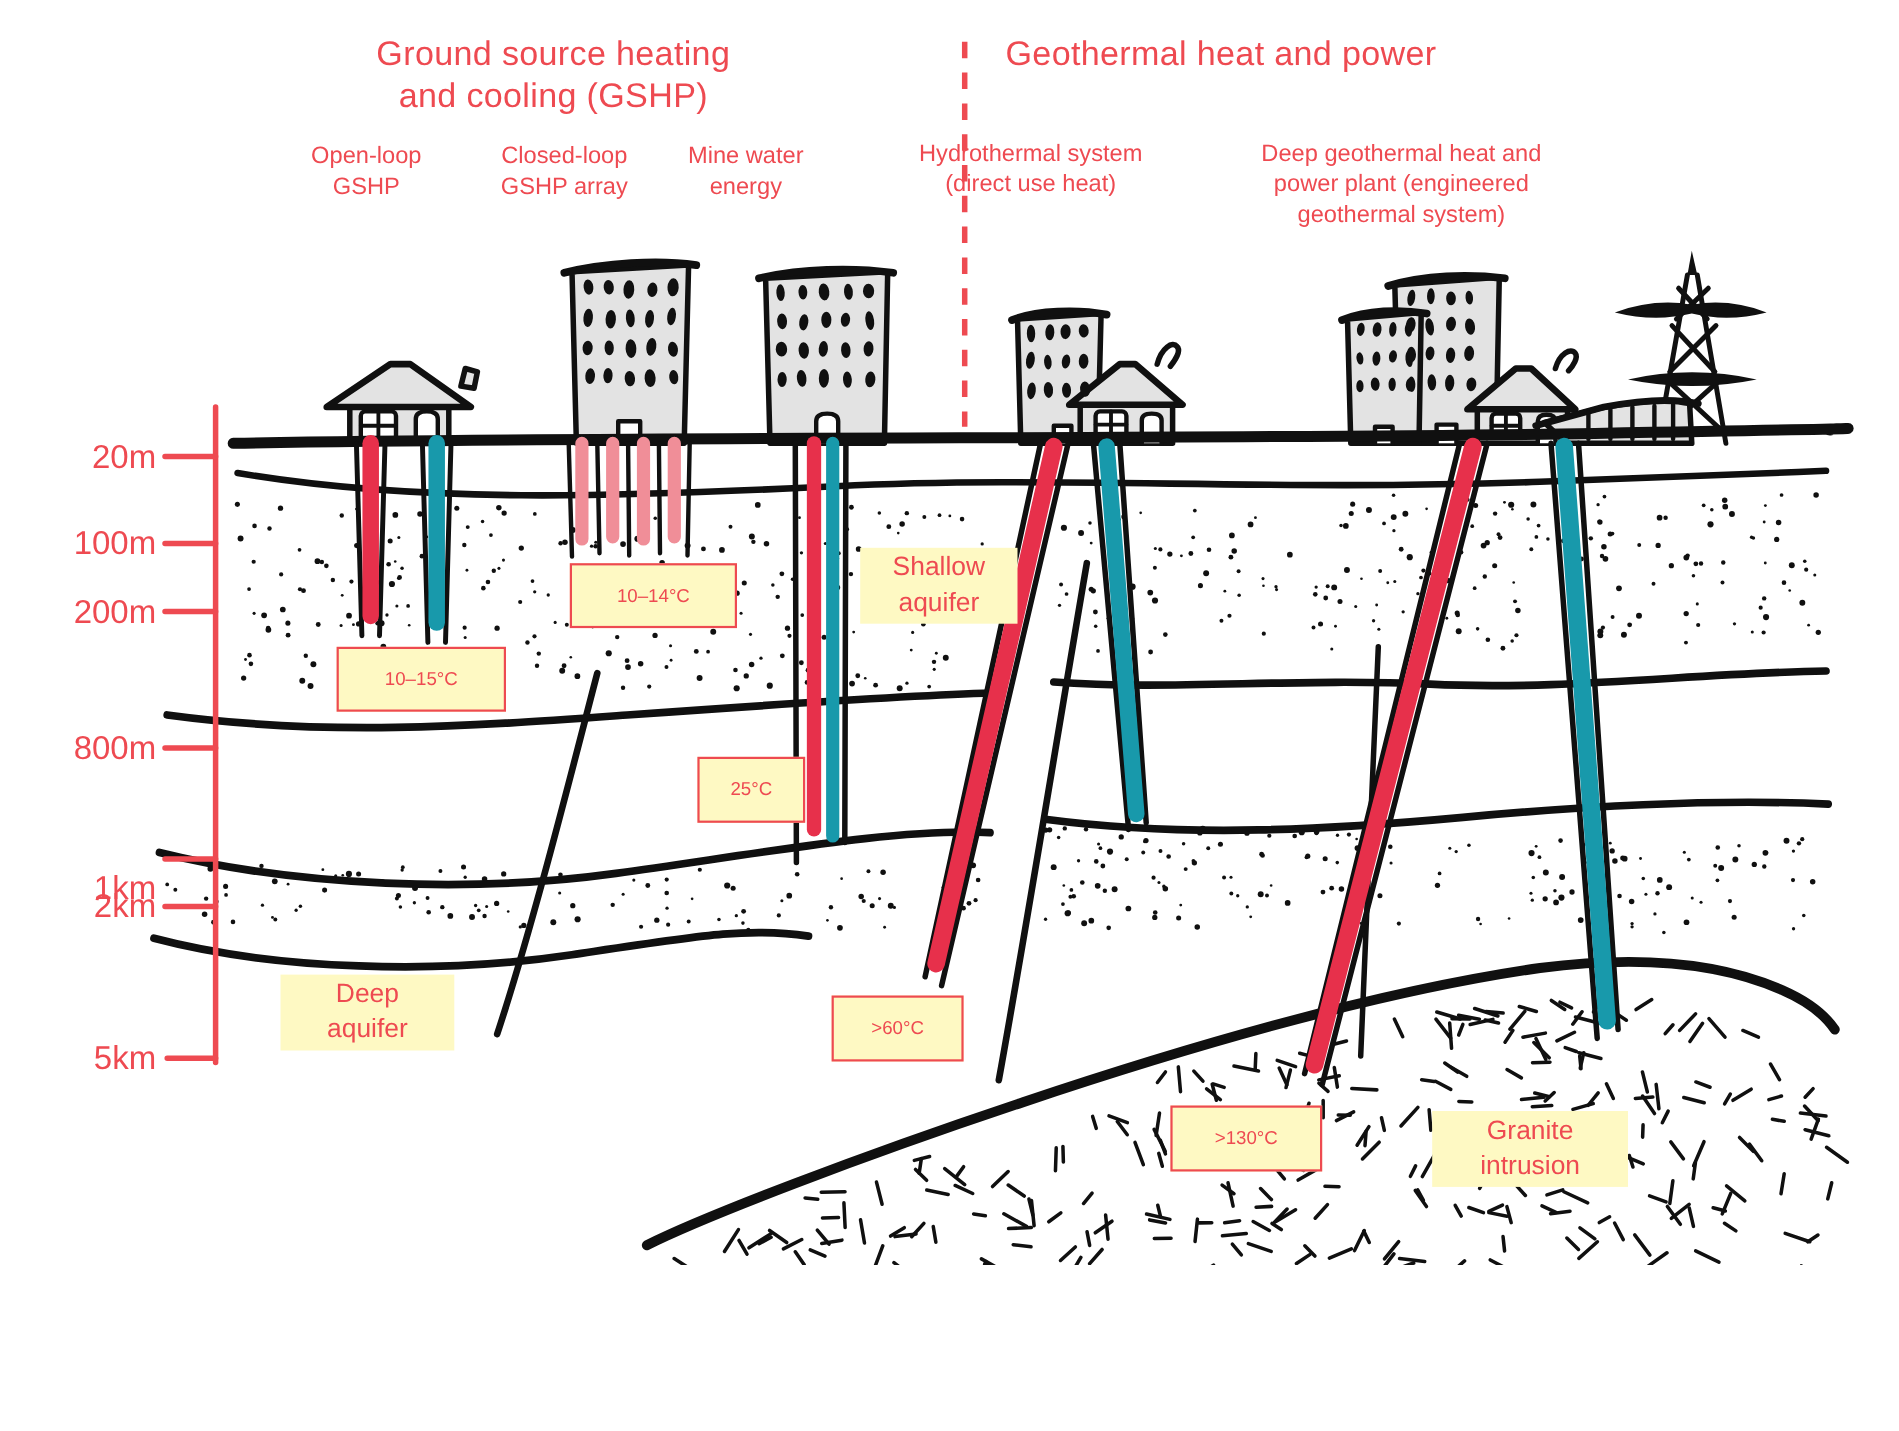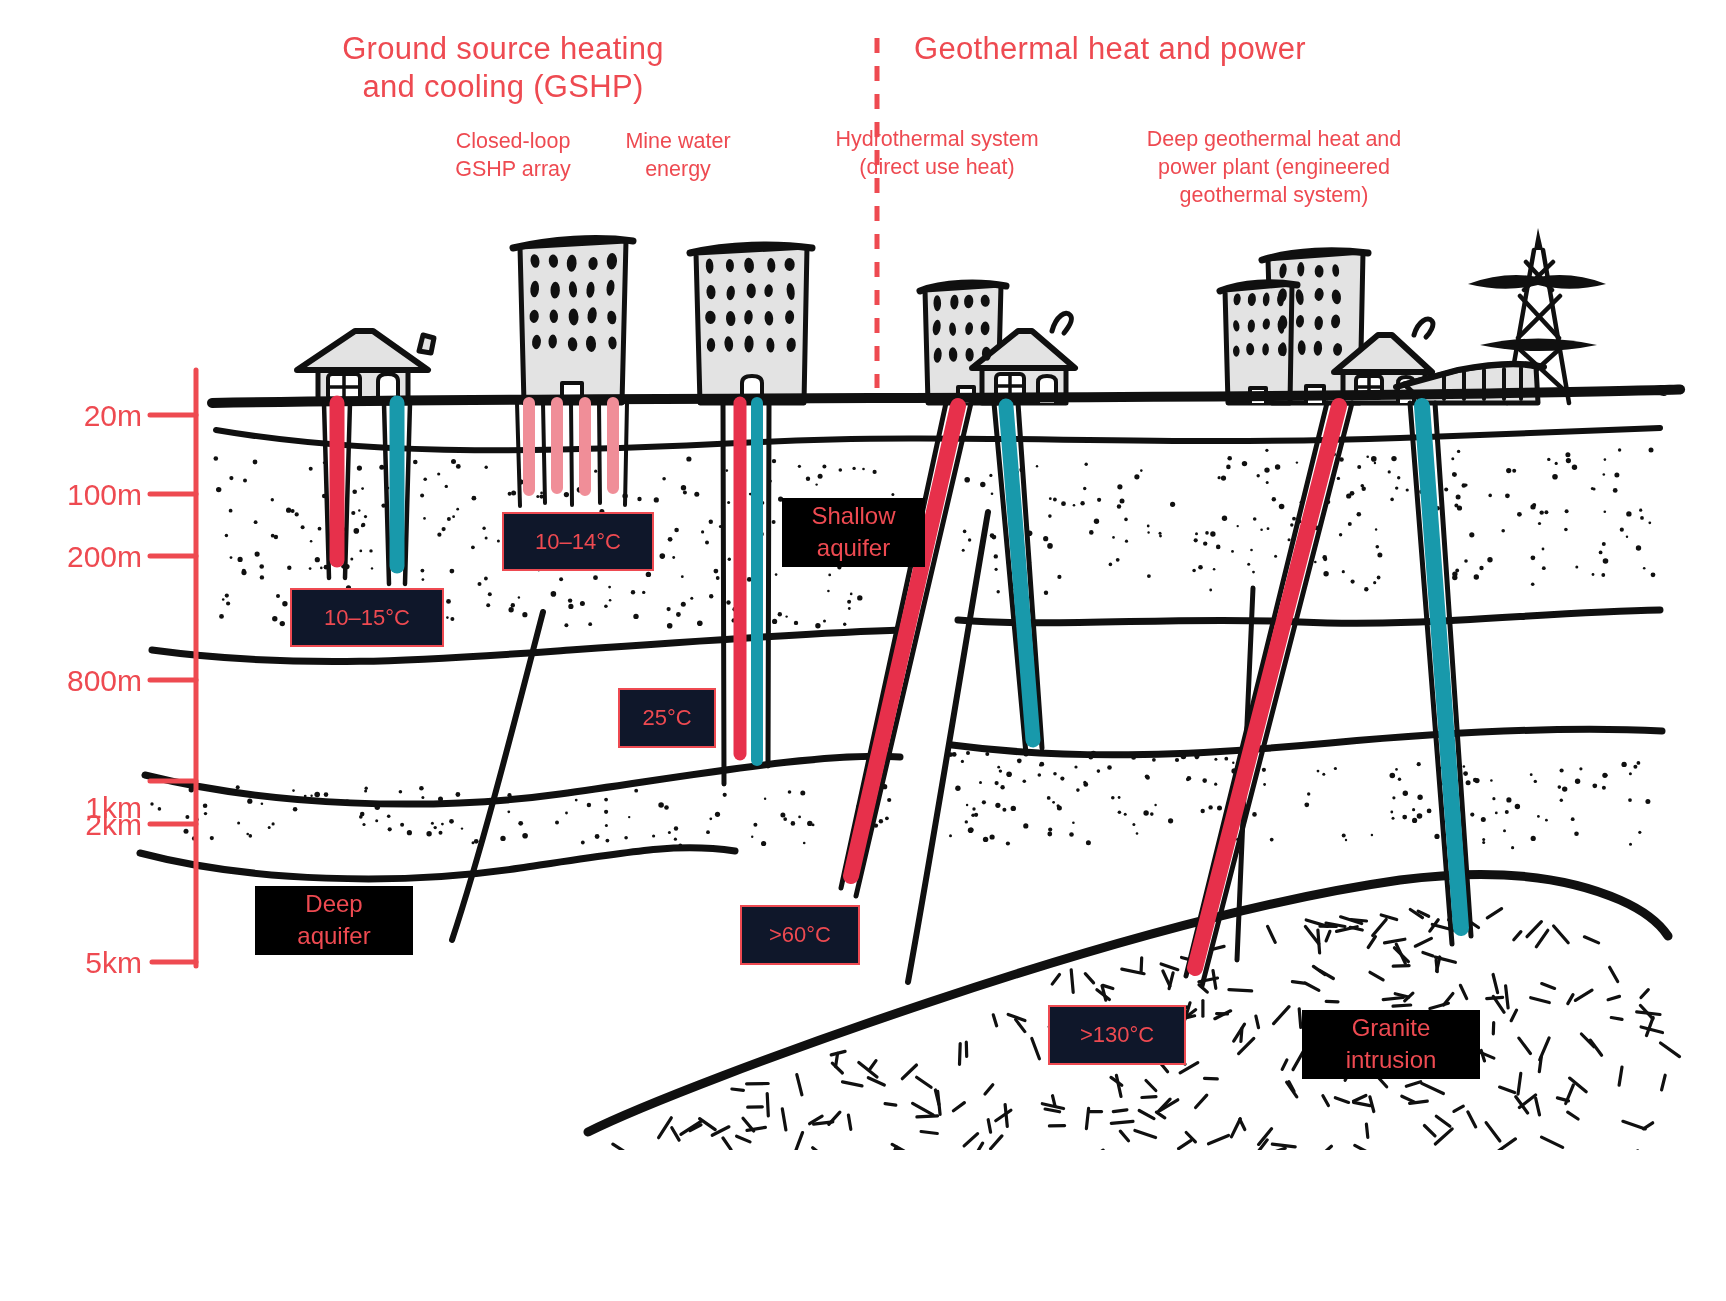--- a/index.html
+++ b/index.html
@@ -4,22 +4,22 @@
 <style>
   html,body{margin:0;padding:0;background:#fff;}
   #stage{position:relative;width:1726px;height:1150px;background:#fff;overflow:hidden;
          font-family:"Liberation Sans",sans-serif;text-decoration:underline;}
   #scene{position:absolute;left:0;top:0;width:1726px;height:1301px;}
   .txt{position:absolute;white-space:pre-line;color:var(--accent);}
   .title{font-size:31px;line-height:1.22;text-align:center;letter-spacing:.3px;}
   .syslabel{font-size:21.5px;line-height:1.3;text-align:center;}
   .depth{position:absolute;width:112px;text-align:right;font-size:30px;color:var(--accent);}
   .tbox{position:absolute;display:flex;align-items:center;justify-content:center;
-        border:2.5px solid var(--accent);background:#0f172a;color:var(--accent);font-size:22px;}
-  .geo{font-size:24px;line-height:1.35;text-align:center;background:#000000;padding:2px 4px;}
+        border:2.5px solid var(--accent);background:#fef9c3;color:var(--accent);font-size:17px;margin-left:16px;}
+  .geo{font-size:24px;line-height:1.35;text-align:center;background:#fef9c3;padding:2px 4px;}
   .caption{position:absolute;font-size:27px;color:#333;}
   #dots circle{fill:var(--ink);}
   #granite line{stroke:var(--ink);stroke-width:3.2;stroke-linecap:round;}
   #windows ellipse{fill:var(--ink);}
 </style>
 </head>
 <body>
 
 <div id="stage" style="--accent: #ee4a51; --ink: #101010; --grey: #e3e3e3; --pipe-red: #e7304b; --pipe-teal: #1899ab; --pipe-pink: #f08e98;">
 
@@ -1194,20 +1194,22 @@
       <path d="M150,415 h46 M150,494 h46 M150,556 h46 M150,680 h46 M150,781 h46 M150,824 h46 M152,962 h44"></path>
     </g>
 
     <line x1="877" y1="38" x2="877" y2="388" stroke="var(--accent)" stroke-width="5" stroke-dasharray="15 13"></line>
   </svg>
 
   <div class="txt title" style="left:253px;top:30px;width:500px">Ground source heating
 and cooling (GSHP)</div>
   <div class="txt title" style="left:860px;top:30px;width:500px">Geothermal heat and power</div>
 
+  <div class="txt syslabel" style="left:233px;top:128px;width:200px">Open-loop
+GSHP</div>
   <div class="txt syslabel" style="left:578px;top:128px;width:200px">Mine water
 energy</div>
   <div class="txt syslabel" style="left:413px;top:128px;width:200px">Closed-loop
 GSHP array</div>
   <div class="txt syslabel" style="left:812px;top:126px;width:250px">Hydrothermal system
 (direct use heat)</div>
   <div class="txt syslabel" style="left:1124px;top:126px;width:300px">Deep geothermal heat and
 power plant (engineered
 geothermal system)</div>
 

